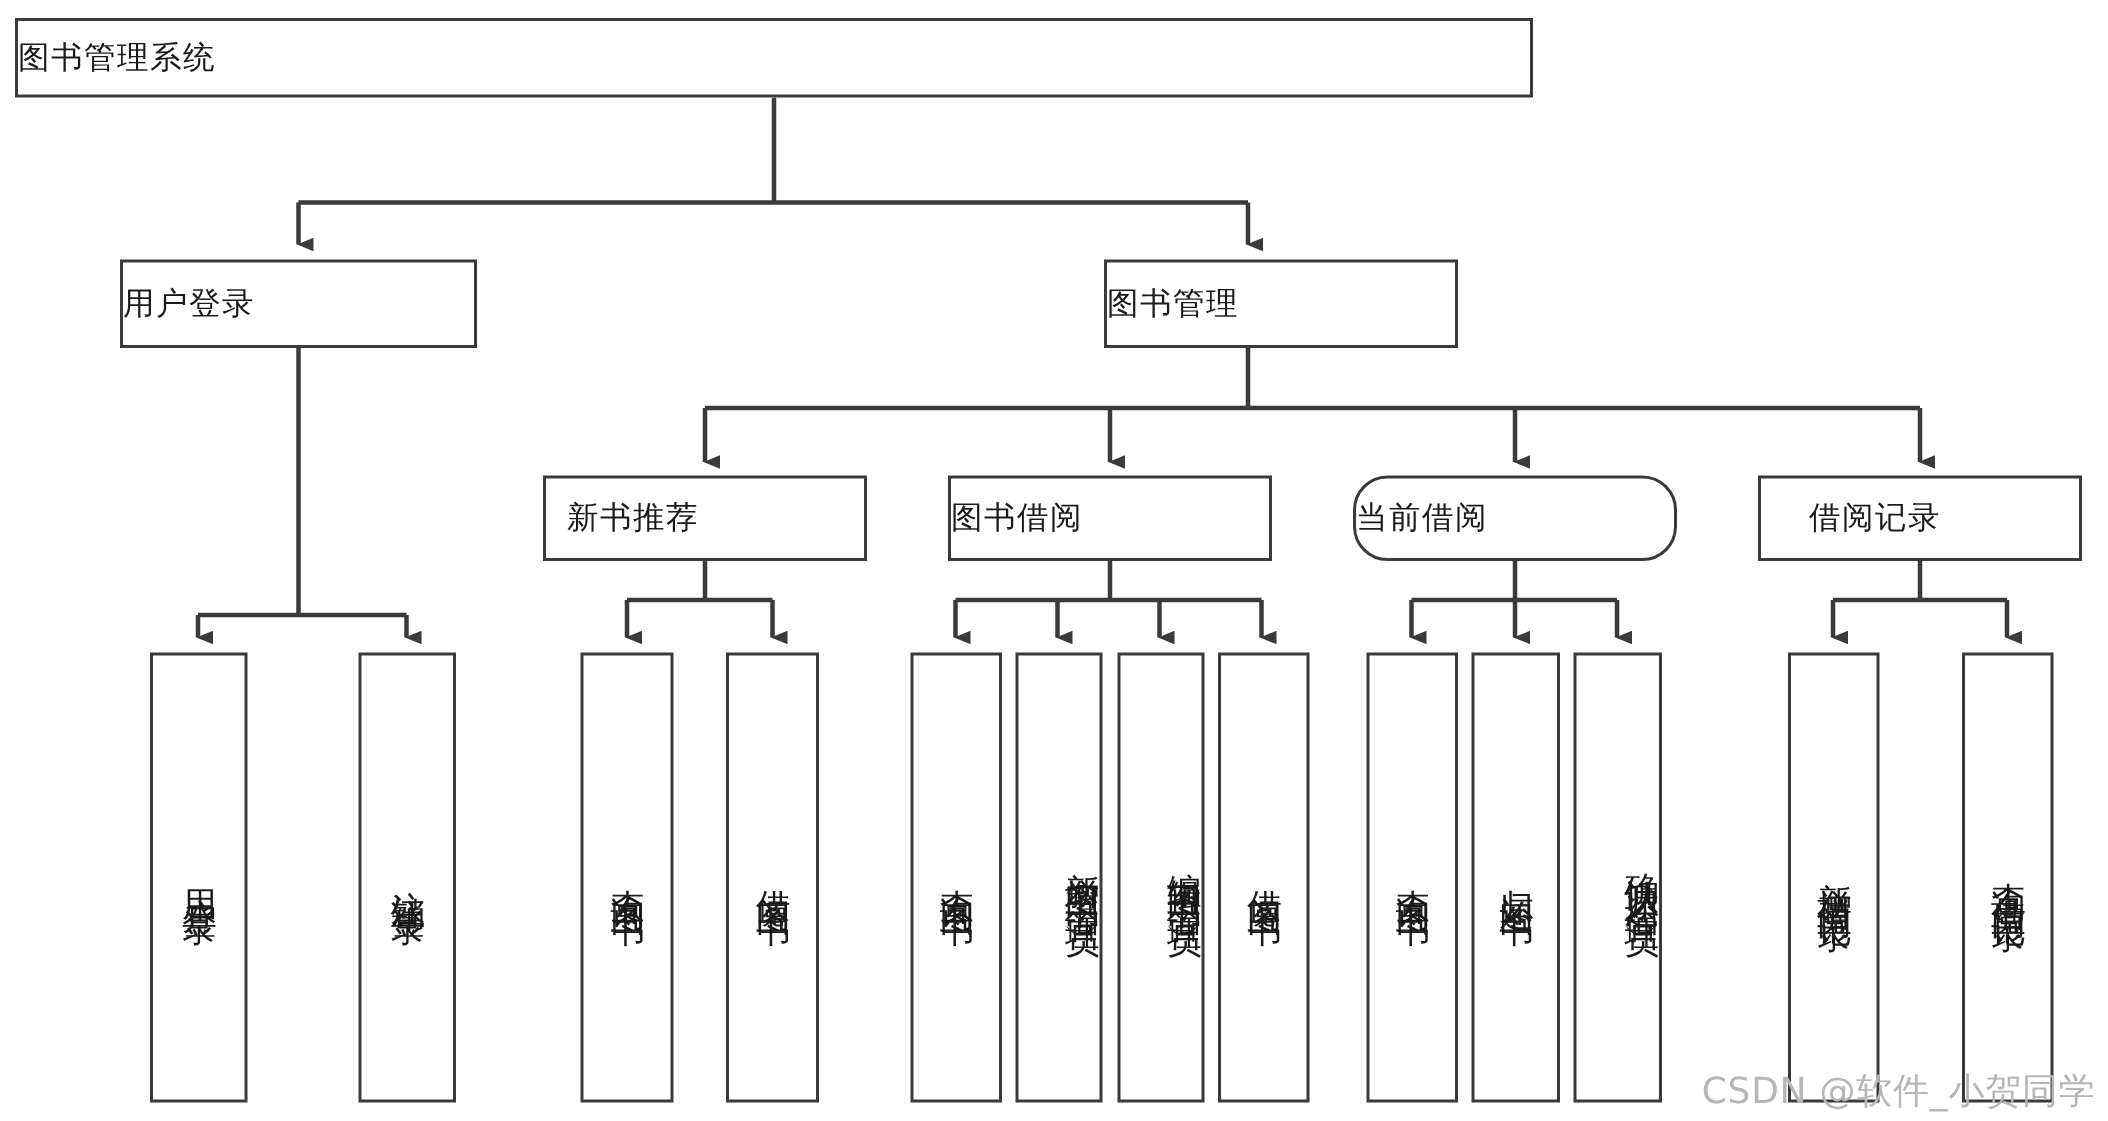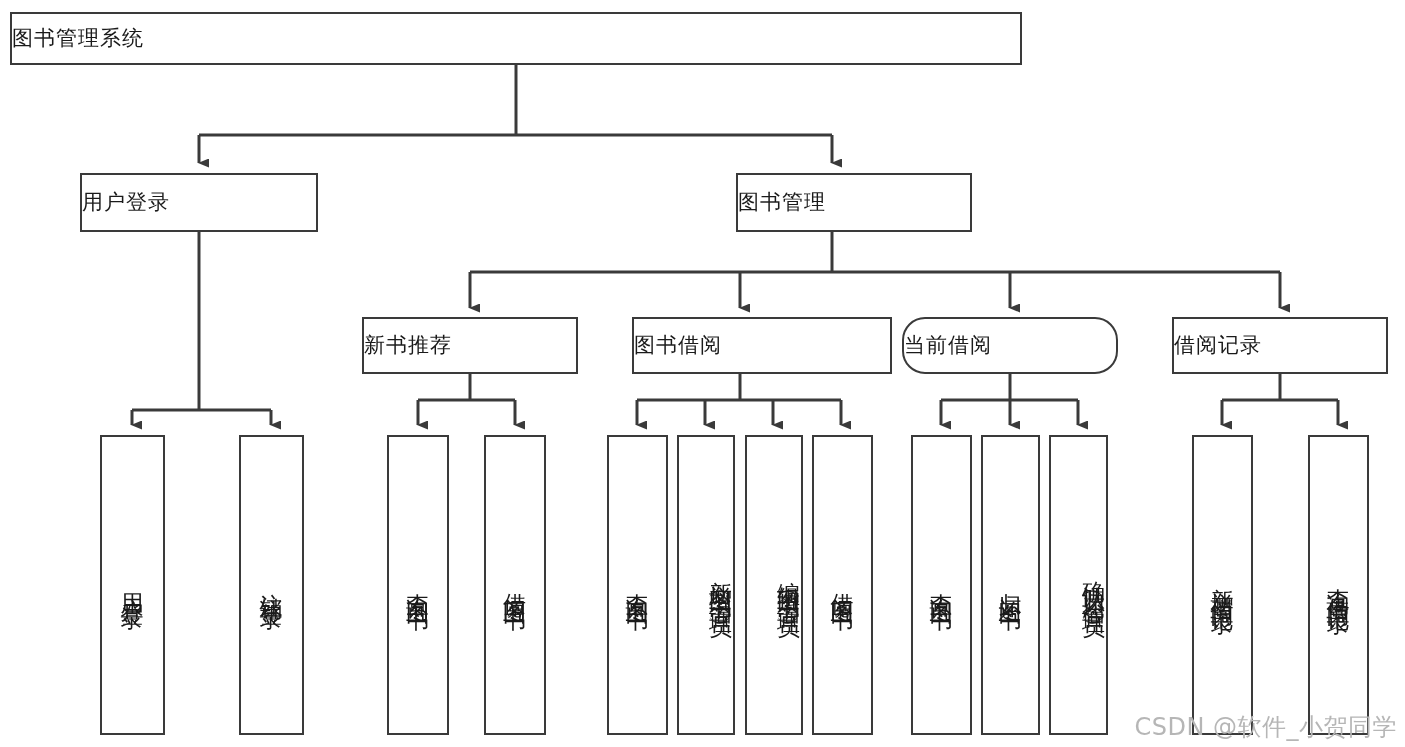--- a/index.html
+++ b/index.html
@@ -135,30 +135,30 @@
     <span class="node-label">图书管理系统</span>
   </div>
 
   <div class="node horiz" style="left:80px; top:173px; width:238px; height:59px;">
     <span class="node-label">用户登录</span>
   </div>
   <div class="node horiz" style="left:720px; top:173px; width:236px; height:59px;margin-left:16px;">
     <span class="node-label">图书管理</span>
   </div>
 
-  <div class="node horiz" style="left:362px; top:317px; width:216px; height:57px;">
+  <div class="node horiz" style="left:362px; top:317px; width:216px; height:57px;padding-left:14px;">
     <span class="node-label">新书推荐</span>
   </div>
-  <div class="node horiz" style="left:632px; top:317px; width:260px; height:57px;">
+  <div class="node horiz" style="left:632px; top:317px; width:216px; height:57px;">
     <span class="node-label">图书借阅</span>
   </div>
   <div class="node horiz" style="left:902px; top:317px; width:216px; height:57px;border-radius:23px;">
     <span class="node-label">当前借阅</span>
   </div>
-  <div class="node horiz" style="left:1172px; top:317px; width:216px; height:57px;">
+  <div class="node horiz" style="left:1172px; top:317px; width:216px; height:57px;padding-left:32px;">
     <span class="node-label">借阅记录</span>
   </div>
 
   <div class="node vert midalign" style="left:100px; top:435px; width:65px; height:300px;">
     <span class="node-label">用户登录</span>
   </div>
   <div class="node vert midalign" style="left:239px; top:435px; width:65px; height:300px;">
     <span class="node-label">注销登录</span>
   </div>
 

